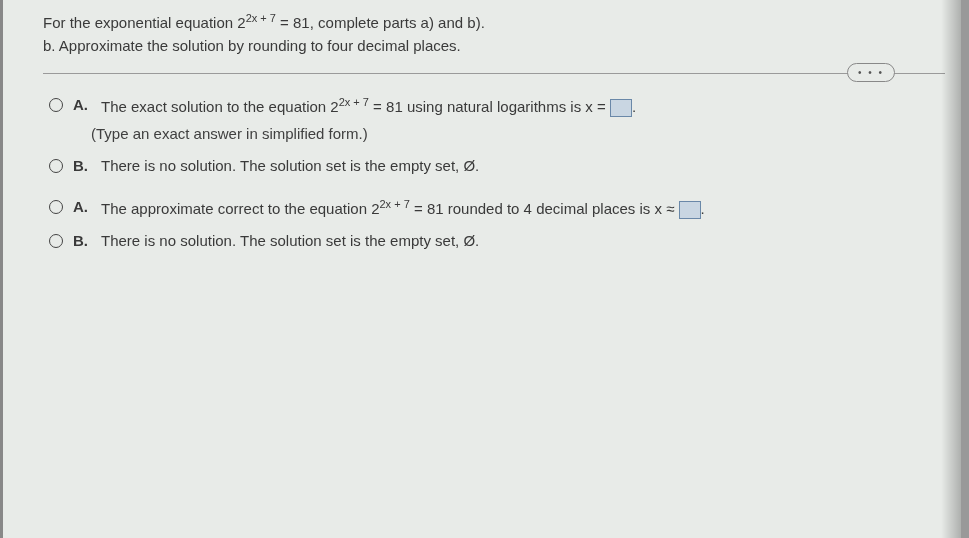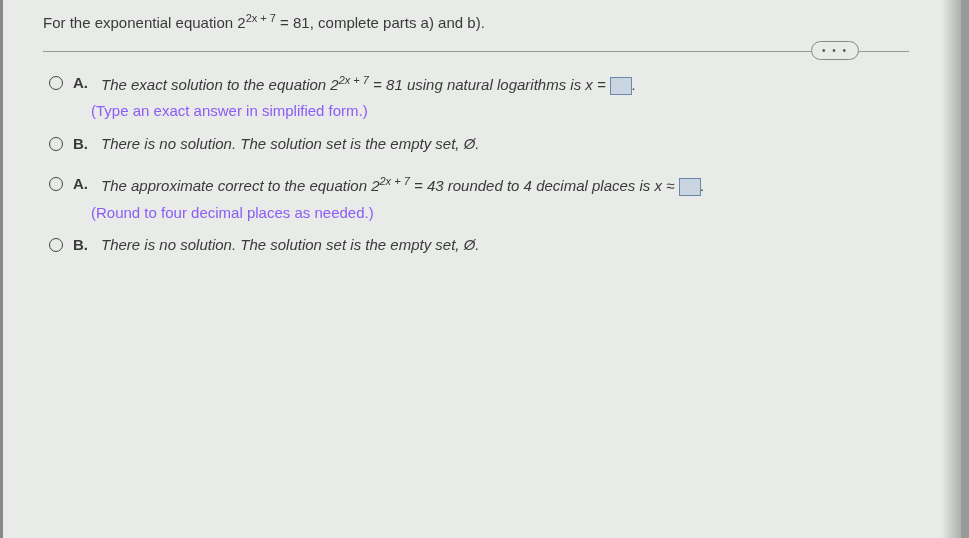--- a/index.html
+++ b/index.html
@@ -7,21 +7,21 @@
       font-family: Arial, Helvetica, sans-serif;
       font-size: 15px;
       background: #c8cec9;
       width: 969px;
       height: 538px;
       overflow: hidden;
       position: relative;
     }
     .page {
       background: #e8ebe8;
-      padding: 10px 52px 20px 40px;
+      padding: 10px 16px 20px 40px;
       height: 100%;
       color: #3a3a3a;
       line-height: 1.5;
       border-left: 3px solid #888;
       border-right: 8px solid #999;
       position: relative;
     }
     .page::after{
       content:"";
       position:absolute;
@@ -66,42 +66,43 @@
       margin-right: 10px;
       flex-shrink: 0;
       cursor: pointer;
     }
     .choice-label {
       font-weight: bold;
       margin-right: 8px;
       flex-shrink: 0;
       min-width: 20px;
     }
-    .choice-text { flex: 1; font-style: italic; }
-    .sub-instruction { margin-left: 48px; margin-bottom: 10px; color: #8b5cf6; }
+    .choice-text { flex: 1; }
+    .sub-instruction { margin-left: 48px; margin-bottom: 10px; color: #404040; }
     .answer-box {
       display: inline-block;
       width: 22px; height: 18px;
       background: #c9d6e2;
       border: 1px solid #6a88a8;
       vertical-align: middle;
       cursor: text;
     }
     .equation { white-space: nowrap; }
     .section-b { margin-top: 18px; }
   </style>
 </head>
 <body>
 
 <div class="page">
 
   <div class="question-header">
     <span class="line">
       <span>For the exponential equation </span><span class="equation"><span>2</span><sup>2x + 7</sup><span> = 81, complete parts a) and b).</span></span>
     </span>
+    <span class="line">b. Approximate the solution by rounding to four decimal places.</span>
   </div>
 
   <div class="divider">
     <div class="more-pill">• • •</div>
   </div>
 
   <div>
 
     <div class="choice-row">
       <div class="radio"></div>
@@ -118,24 +119,23 @@
       <div class="choice-text">There is no solution. The solution set is the empty set, Ø.</div>
     </div>
   </div>
 
   <div class="section-b">
 
     <div class="choice-row">
       <div class="radio"></div>
       <div class="choice-label">A.</div>
       <div class="choice-text">
-        <span>The approximate correct to the equation </span><span class="equation"><span>2</span><sup>2x + 7</sup><span> = 43 rounded to 4 decimal places is x ≈ </span></span><span class="answer-box"></span><span>.</span>
+        <span>The approximate correct to the equation </span><span class="equation"><span>2</span><sup>2x + 7</sup><span> = 81 rounded to 4 decimal places is x ≈ </span></span><span class="answer-box"></span><span>.</span>
       </div>
     </div>
-    <div class="sub-instruction">(Round to four decimal places as needed.)</div>
 
     <div class="choice-row">
       <div class="radio"></div>
       <div class="choice-label">B.</div>
       <div class="choice-text">There is no solution. The solution set is the empty set, Ø.</div>
     </div>
   </div>
 
 </div>
 

